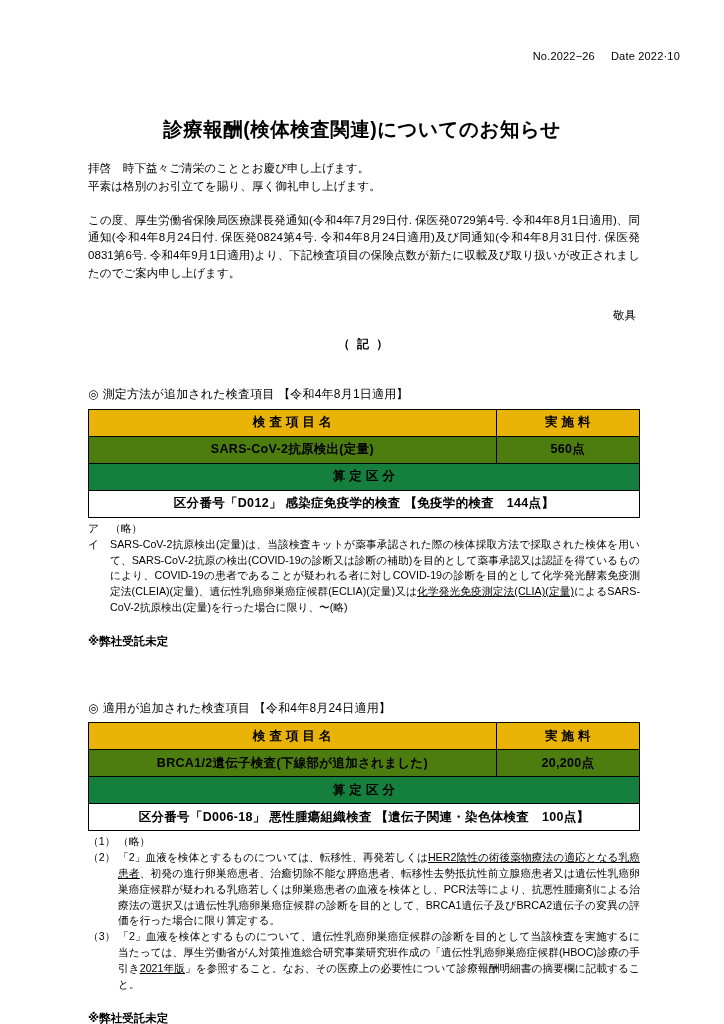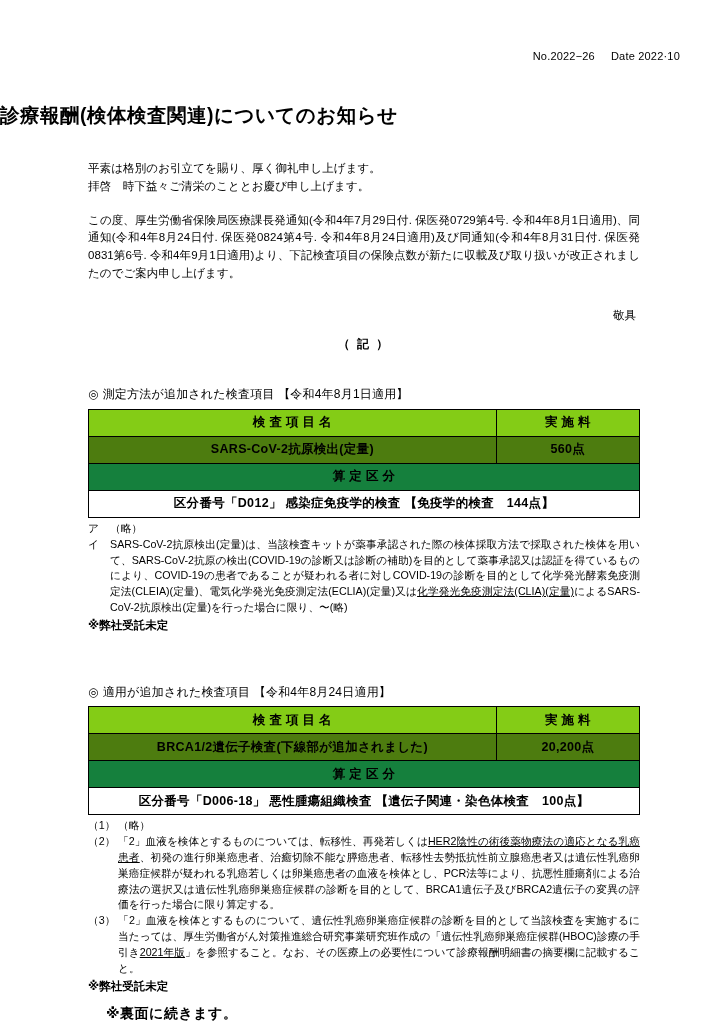--- a/index.html
+++ b/index.html
@@ -32,24 +32,24 @@
     right: 44px;
     font-size: 11px;
     letter-spacing: 0.2px;
     white-space: nowrap;
   }
   .doc-header .no { margin-right: 16px; }
 
   
   .doc-title {
     position: absolute;
-    top: 100px;
+    top: 114px;
     left: 0;
     width: 724px;
-    text-align: left;
+    text-align: center;
     font-size: 19.5px;
     font-weight: bold;
     letter-spacing: 0.5px;
   }
 
   
   .body-wrap {
     position: absolute;
     top: 160px;
     left: 88px;
@@ -102,21 +102,21 @@
     border: 1.4px solid #000000;
     text-align: center;
     vertical-align: middle;
     height: 24px;
     font-size: 12.5px;
     font-weight: bold;
     letter-spacing: 0.3px;
     padding: 1px 2px;
   }
   td.th-cell {
-    background: #84cc16;
+    background: #eab308;
     letter-spacing: 4px;
     font-size: 12px;
   }
   td.val-cell { background: #4d7c0f; }
   td.span-head {
     background: #15803d;
     letter-spacing: 5px;
     font-size: 12px;
   }
   td.span-val { background: #ffffff; font-size: 12.5px; letter-spacing: 0.4px; }
@@ -148,21 +148,21 @@
 
   u.added {
     font-weight: normal;
     text-decoration: underline;
     text-underline-offset: 1px;
   }
 
   .memo-strong {
     font-weight: bold;
     font-size: 11.5px;
-    margin-top: 1px;
+    margin-top: 17px;
   }
 
   .plain-note {
     margin-top: 14px;
     font-size: 11px;
   }
   .continue-note {
     margin-top: 8px;
     margin-left: 18px;
     font-size: 14px;
@@ -178,22 +178,22 @@
 
   <div class="doc-header">
     <span class="no">No.2022−26</span><span>Date 2022·10</span>
   </div>
 
   <div class="doc-title">診療報酬(検体検査関連)についてのお知らせ</div>
 
   <div class="body-wrap">
 
     <p class="greeting">
+      <span class="ln">拝啓　時下益々ご清栄のこととお慶び申し上げます。</span>
       <span class="ln">平素は格別のお引立てを賜り、厚く御礼申し上げます。</span>
-      <span class="ln">拝啓　時下益々ご清栄のこととお慶び申し上げます。</span>
     </p>
 
     <p class="notice-para">この度、厚生労働省保険局医療課長発通知(令和4年7月29日付. 保医発0729第4号. 令和4年8月1日適用)、同通知(令和4年8月24日付. 保医発0824第4号. 令和4年8月24日適用)及び同通知(令和4年8月31日付. 保医発0831第6号. 令和4年9月1日適用)より、下記検査項目の保険点数が新たに収載及び取り扱いが改正されましたのでご案内申し上げます。</p>
 
     <p class="closing">敬具</p>
 
     <p class="ki-mark">（ 記 ）</p>
 
     <div>
       <div class="section-head">
@@ -223,21 +223,21 @@
         </tbody>
       </table>
 
       <div class="note-block">
         <div class="note-row">
           <span class="note-marker">ア</span>
           <span class="note-text"><span>（略）</span></span>
         </div>
         <div class="note-row">
           <span class="note-marker">イ</span>
-          <span class="note-text"><span>SARS-CoV-2抗原検出(定量)は、当該検査キットが薬事承認された際の検体採取方法で採取された検体を用いて、SARS-CoV-2抗原の検出(COVID-19の診断又は診断の補助)を目的として薬事承認又は認証を得ているものにより、COVID-19の患者であることが疑われる者に対しCOVID-19の診断を目的として化学発光酵素免疫測定法(CLEIA)(定量)、電気化学発光免疫測定法(ECLIA)(定量)又は</span><u class="added">化学発光免疫測定法(CLIA)(定量)</u><span>によるSARS-CoV-2抗原検出(定量)を行った場合に限り、〜(略)</span></span>
+          <span class="note-text"><span>SARS-CoV-2抗原検出(定量)は、当該検査キットが薬事承認された際の検体採取方法で採取された検体を用いて、SARS-CoV-2抗原の検出(COVID-19の診断又は診断の補助)を目的として薬事承認又は認証を得ているものにより、COVID-19の患者であることが疑われる者に対しCOVID-19の診断を目的として化学発光酵素免疫測定法(CLEIA)(定量)、遺伝性乳癌卵巣癌症候群(ECLIA)(定量)又は</span><u class="added">化学発光免疫測定法(CLIA)(定量)</u><span>によるSARS-CoV-2抗原検出(定量)を行った場合に限り、〜(略)</span></span>
         </div>
       </div>
 
       <div class="memo-strong">※弊社受託未定</div>
     </div>
 
     <div class="gap-md"></div>
 
     <div>
       <div class="section-head">

